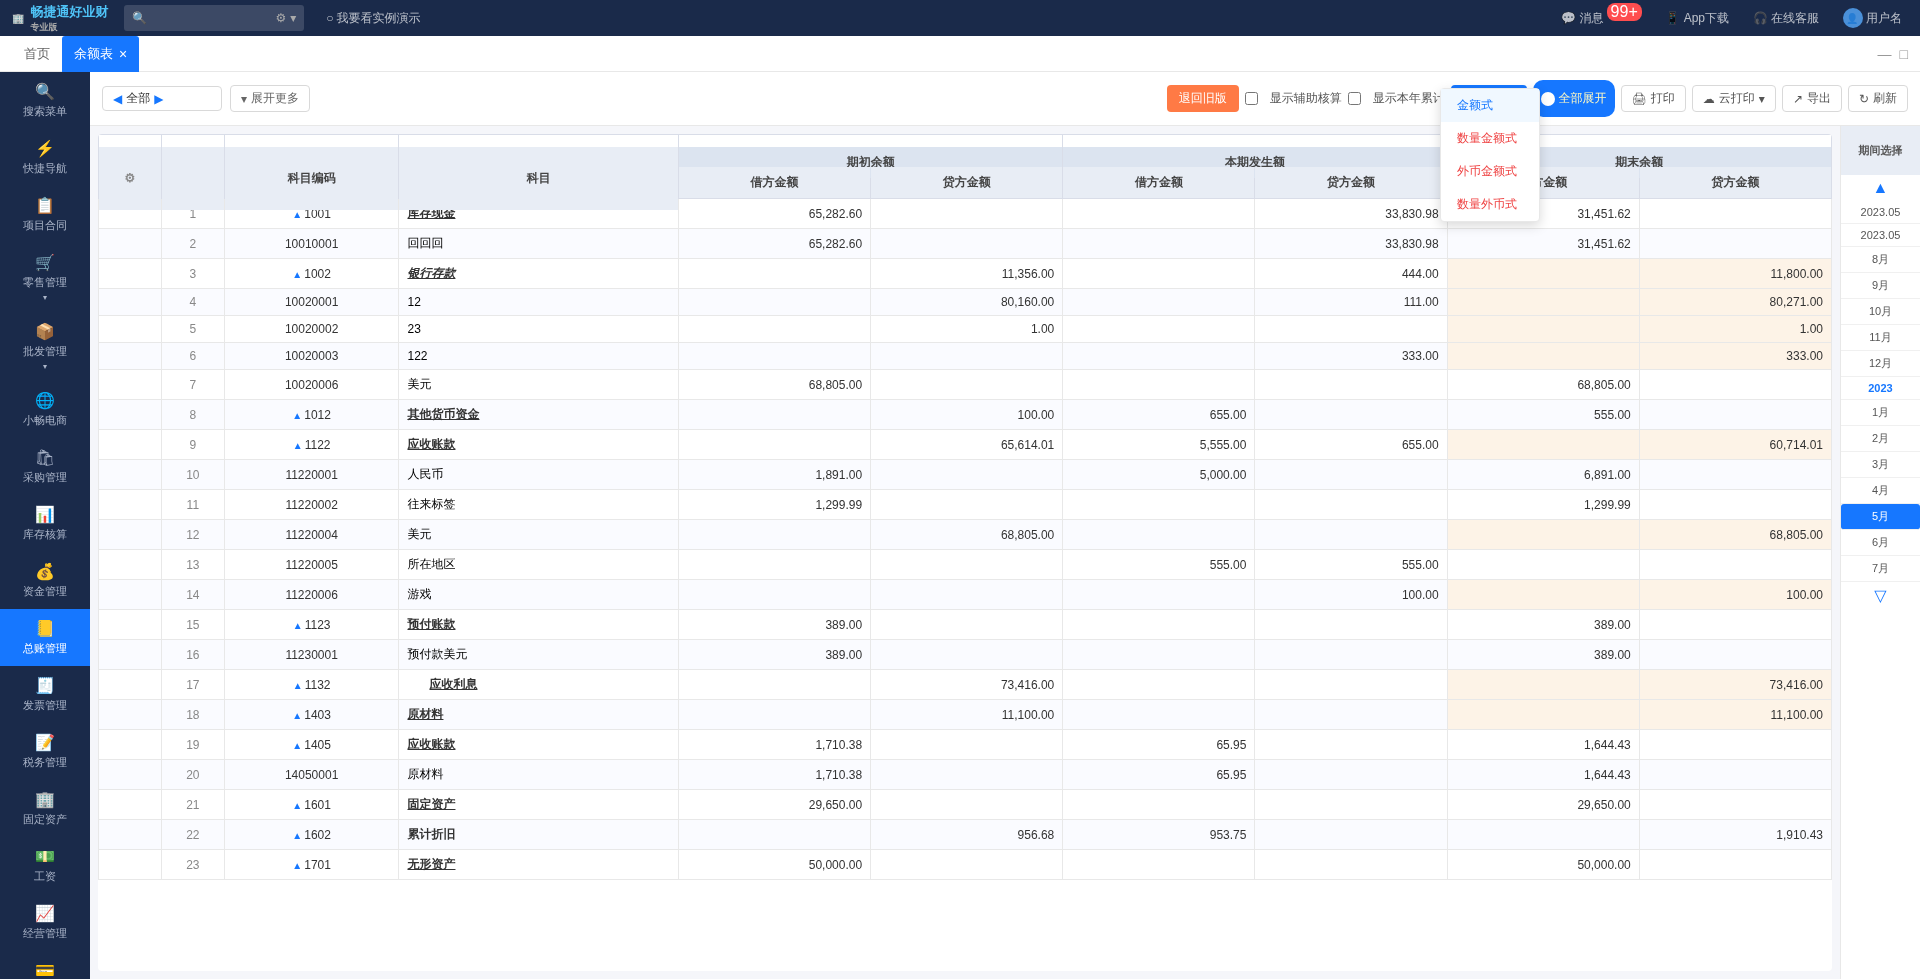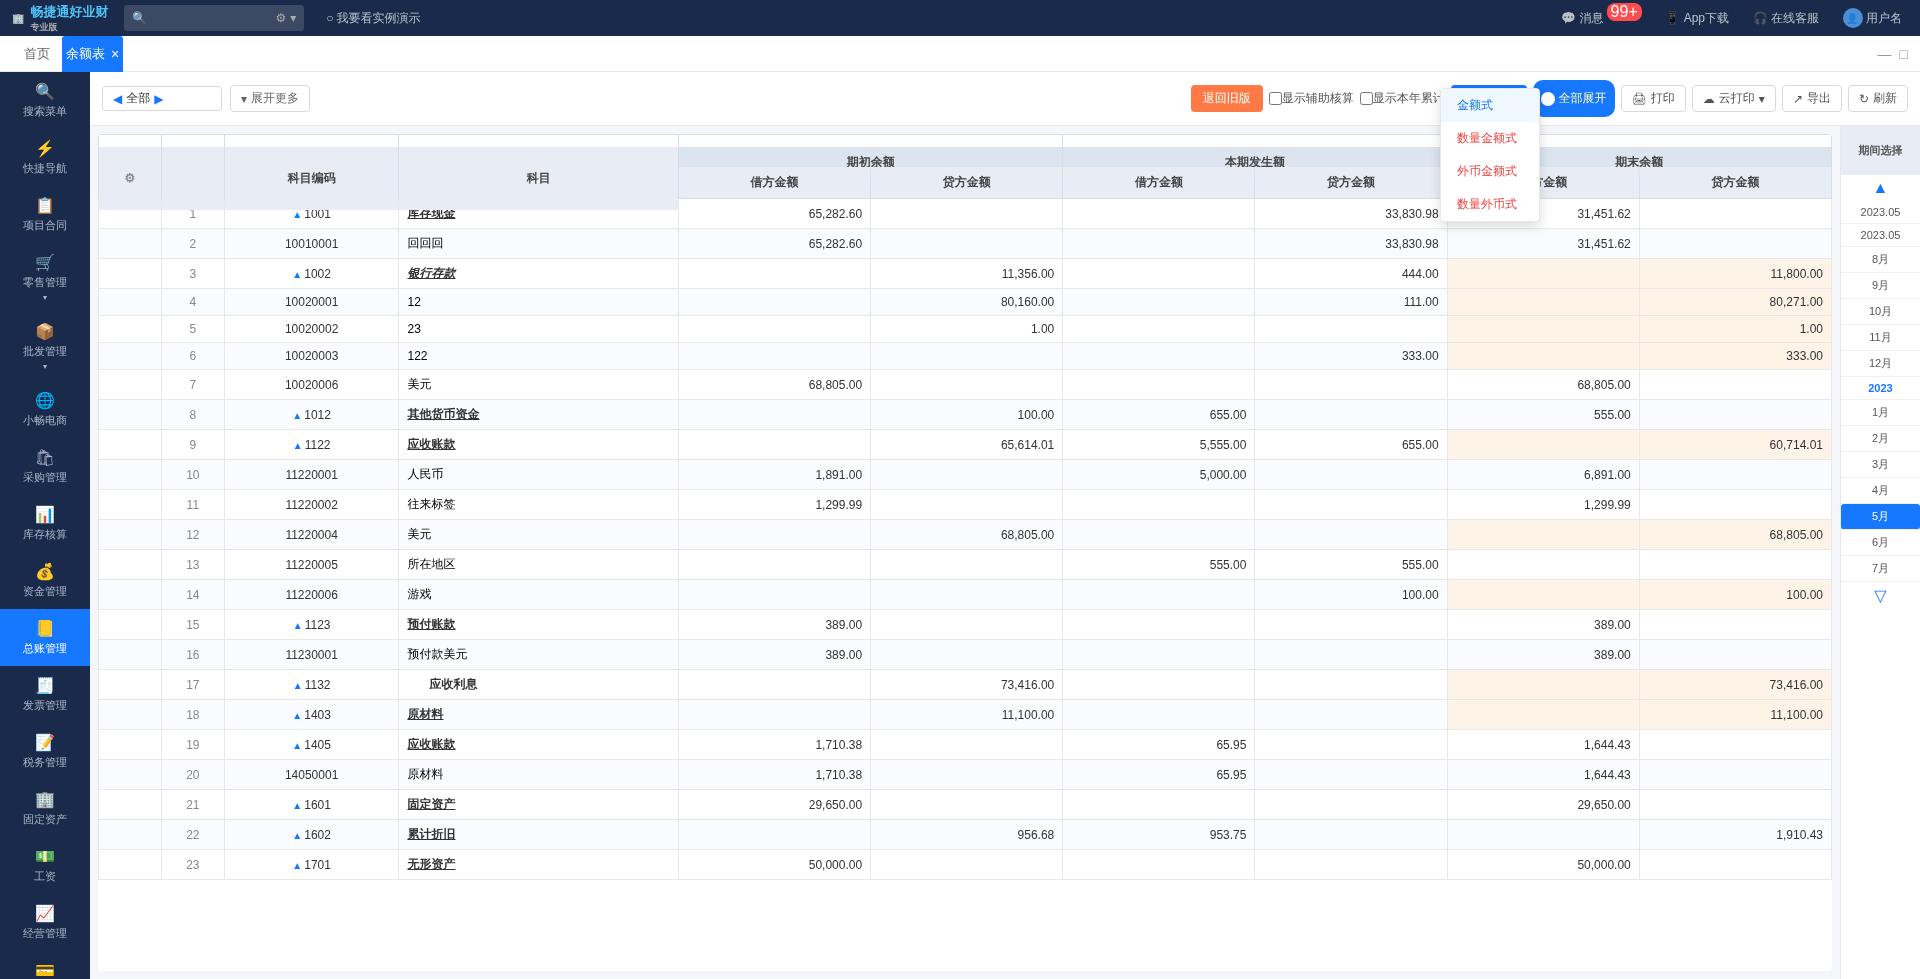--- a/index.html
+++ b/index.html
@@ -10,21 +10,21 @@
     .top-bar-logo { display: flex; align-items: center; gap: 6px; font-size: 13px; font-weight: bold; color: #4fc3f7; margin-right: 16px; }
     .top-bar-logo span { color: #fff; font-size: 10px; }
     .top-bar-search { background: rgba(255,255,255,0.15); border: none; border-radius: 3px; color: #fff; padding: 3px 8px; width: 140px; font-size: 12px; }
     .top-bar-btn { background: transparent; border: none; color: rgba(255,255,255,0.7); font-size: 12px; cursor: pointer; display: flex; align-items: center; gap: 3px; padding: 0 6px; }
     .top-bar-right { margin-left: auto; display: flex; align-items: center; gap: 12px; }
     .badge { background: #ff4d4f; color: #fff; border-radius: 8px; padding: 0 4px; font-size: 16px; position: relative; top: -6px; }
 
     
     .tab-bar { display: flex; align-items: center; background: #fff; border-bottom: 1px solid #e8e8e8; padding: 0 12px; height: 36px; }
     .tab-home { padding: 0 12px; height: 36px; line-height: 36px; color: #666; cursor: pointer; font-size: 13px; }
-    .tab-item { padding: 0 4px; height: 36px; line-height: 36px; background: #1677ff; color: #fff; font-size: 13px; cursor: pointer; display: flex; align-items: center; gap: 6px; border-radius: 3px 3px 0 0; }
+    .tab-item { padding: 0 12px; height: 36px; line-height: 36px; background: #1677ff; color: #fff; font-size: 13px; cursor: pointer; display: flex; align-items: center; gap: 6px; border-radius: 3px 3px 0 0; }
     .tab-close { background: transparent; border: none; color: #fff; cursor: pointer; font-size: 14px; line-height: 1; }
     .tab-controls { margin-left: auto; display: flex; gap: 8px; }
     .tab-ctrl-btn { background: transparent; border: none; color: #999; cursor: pointer; font-size: 14px; }
 
     
     .main-layout { display: flex; height: calc(100vh - 72px); }
 
     
     .sidebar { width: 90px; background: #1a2a4a; color: #ccc; display: flex; flex-direction: column; overflow-y: auto; }
     .sidebar-item { display: flex; flex-direction: column; align-items: center; padding: 10px 0; cursor: pointer; font-size: 11px; gap: 3px; color: #aab4c8; }
@@ -33,21 +33,21 @@
 
     
     .content { flex: 1; display: flex; flex-direction: column; overflow: hidden; background: #f5f6fa; }
 
     
     .toolbar { display: flex; align-items: center; background: #fff; padding: 8px 12px; gap: 8px; border-bottom: 1px solid #e8e8e8; flex-wrap: nowrap; }
     .breadcrumb-nav { display: flex; align-items: center; gap: 4px; border: 1px solid #d9d9d9; border-radius: 4px; padding: 3px 10px; font-size: 12px; color: #333; background: #fff; min-width: 120px; }
     .expand-btn { border: 1px solid #d9d9d9; border-radius: 4px; padding: 4px 10px; font-size: 12px; color: #666; background: #fff; cursor: pointer; display: flex; align-items: center; gap: 4px; }
     .toolbar-right { margin-left: auto; display: flex; align-items: center; gap: 6px; }
     .btn-return { background: #ff7a45; color: #fff; border: none; border-radius: 4px; padding: 5px 12px; font-size: 12px; cursor: pointer; }
-    .checkbox-label { display: flex; align-items: center; gap: 0; font-size: 12px; color: #555; cursor: pointer; justify-content: space-between; }
+    .checkbox-label { display: flex; align-items: center; gap: 12px; font-size: 12px; color: #555; cursor: pointer; justify-content: space-between; }
     .btn-style { background: #1677ff; color: #fff; border: none; border-radius: 4px; padding: 5px 12px; font-size: 12px; cursor: pointer; display: flex; align-items: center; gap: 4px; }
     .toggle-switch { background: #1677ff; border-radius: 10px; padding: 10px 8px; color: #fef9c3; font-size: 12px; display: flex; align-items: center; gap: 4px; cursor: pointer; }
     .toggle-ball { width: 14px; height: 14px; background: #fff; border-radius: 50%; display: inline-block; }
     .btn-toolbar { background: #fff; border: 1px solid #d9d9d9; border-radius: 4px; padding: 4px 10px; font-size: 12px; color: #555; cursor: pointer; display: flex; align-items: center; gap: 4px; }
 
     
     .table-container { flex: 1; overflow: auto; background: #fff; margin: 8px; border-radius: 4px; }
     table { width: 100%; border-collapse: collapse; font-size: 12px; }
     thead tr th { background: #e8edf5; color: #444; font-weight: 600; text-align: center; padding: 7px 8px; border: 1px solid #d9dde8; white-space: nowrap; position: sticky; top: 12px; z-index: 2; }
     tbody tr td { padding: 6px 8px; border: 1px solid #e8e8e8; text-align: right; white-space: nowrap; }
@@ -479,21 +479,21 @@
                 <td></td>
                 <td></td>
                 <td></td>
                 <td>389.00</td>
                 <td></td>
               </tr>
               <tr>
                 <td class="row-gear"></td>
                 <td class="td-index">17</td>
                 <td class="td-code"><span style="color:#1677ff;font-size:10px;margin-right:2px;">▲</span>1132</td>
-                <td class="td-name"><strong style="cursor:pointer;padding-left:22px;">应收利息</strong></td>
+                <td class="td-name"><strong style="text-decoration:underline;cursor:pointer;padding-left:22px;">应收利息</strong></td>
                 <td></td>
                 <td>73,416.00</td>
                 <td></td>
                 <td></td>
                 <td class="td-highlight"></td>
                 <td class="td-highlight" style="font-weight: 500;">73,416.00</td>
               </tr>
               <tr>
                 <td class="row-gear"></td>
                 <td class="td-index">18</td>
@@ -539,21 +539,21 @@
                 <td></td>
                 <td></td>
                 <td></td>
                 <td>29,650.00</td>
                 <td></td>
               </tr>
               <tr>
                 <td class="row-gear"></td>
                 <td class="td-index">22</td>
                 <td class="td-code"><span style="color:#1677ff;font-size:10px;margin-right:2px;">▲</span>1602</td>
-                <td class="td-name"><strong style="text-decoration:underline;cursor:pointer;">累计折旧</strong></td>
+                <td class="td-name"><strong style="cursor:pointer;">累计折旧</strong></td>
                 <td></td>
                 <td>956.68</td>
                 <td>953.75</td>
                 <td></td>
                 <td></td>
                 <td>1,910.43</td>
               </tr>
               <tr>
                 <td class="row-gear"></td>
                 <td class="td-index">23</td>

